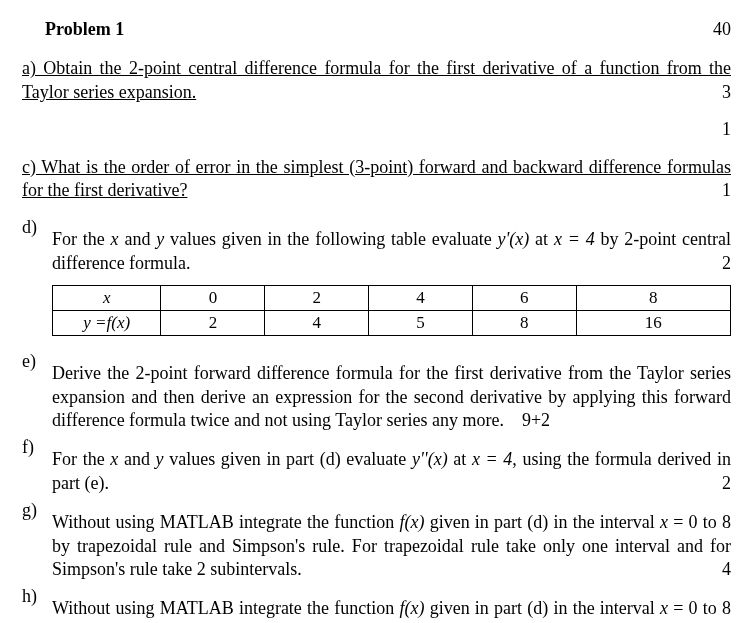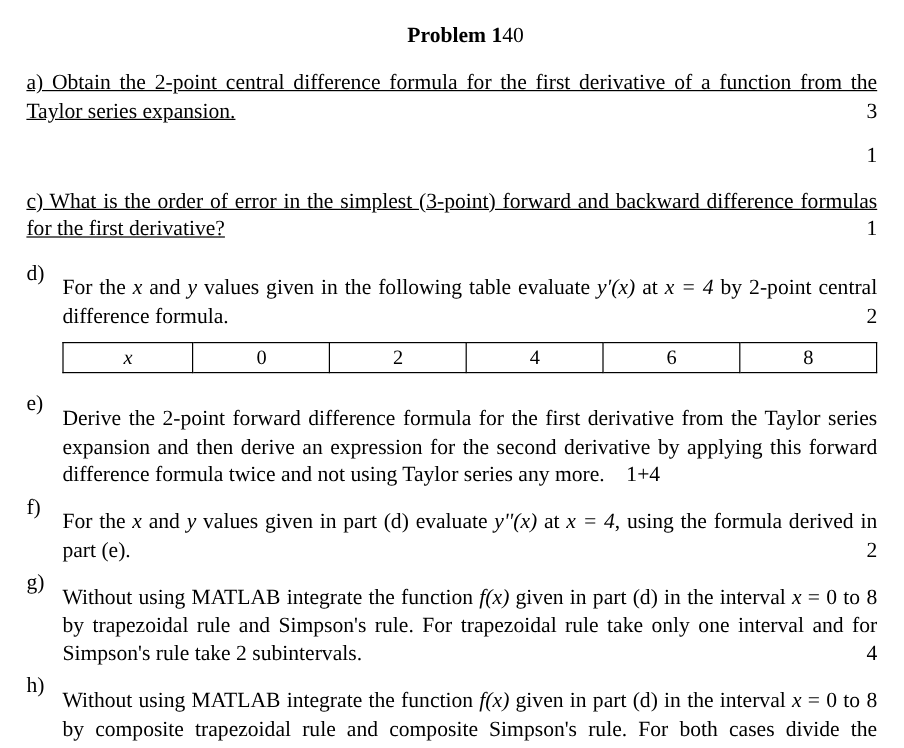--- a/index.html
+++ b/index.html
@@ -8,21 +8,21 @@
     color: #000;
     background: #fff;
     margin: 0;
     padding: 18px 22px;
     width: 753px;
     box-sizing: border-box;
     line-height: 1.3;
   }
   .header {
     display: flex;
-    justify-content: center;
+    justify-content: space-between;
     align-items: baseline;
     margin-bottom: 16px;
     margin-left: 23px;
   }
   .header .title {
     font-weight: bold;
   }
   .para {
     margin-bottom: 14px;
     text-align: justify;
@@ -96,27 +96,35 @@
 <table class="data">
   <tbody>
       <tr>
     <td style="width:16%"><span class="italic">x</span></td>
     <td>0</td>
     <td>2</td>
     <td>4</td>
     <td>6</td>
     <td>8</td>
   </tr>
+  <tr>
+    <td><span class="italic">y =</span><span class="italic">f(x)</span></td>
+    <td>2</td>
+    <td>4</td>
+    <td>5</td>
+    <td>8</td>
+    <td>16</td>
+  </tr>
 </tbody>
   </table>
 
 <div class="sub">
   <div class="marker">e)</div>
   <div class="body clearfix">
-    <span>Derive the 2-point forward difference formula for the first derivative from the Taylor series expansion and then derive an expression for the second derivative by applying this forward difference formula twice and not using Taylor series any more.</span>&nbsp;&nbsp;&nbsp;&nbsp;<span>1+4</span>
+    <span>Derive the 2-point forward difference formula for the first derivative from the Taylor series expansion and then derive an expression for the second derivative by applying this forward difference formula twice and not using Taylor series any more.</span>&nbsp;&nbsp;&nbsp;&nbsp;<span>9+2</span>
   </div>
 </div>
 
 <div class="sub">
   <div class="marker">f)</div>
   <div class="body clearfix">
     <span>For the </span><span class="italic">x</span><span> and </span><span class="italic">y</span><span> values given in part (d) evaluate </span><span class="italic">y''(x)</span><span> at </span><span class="italic">x = 4</span><span>, using the formula derived in part (e).</span>
     <span class="points">2</span>
   </div>
 </div>

